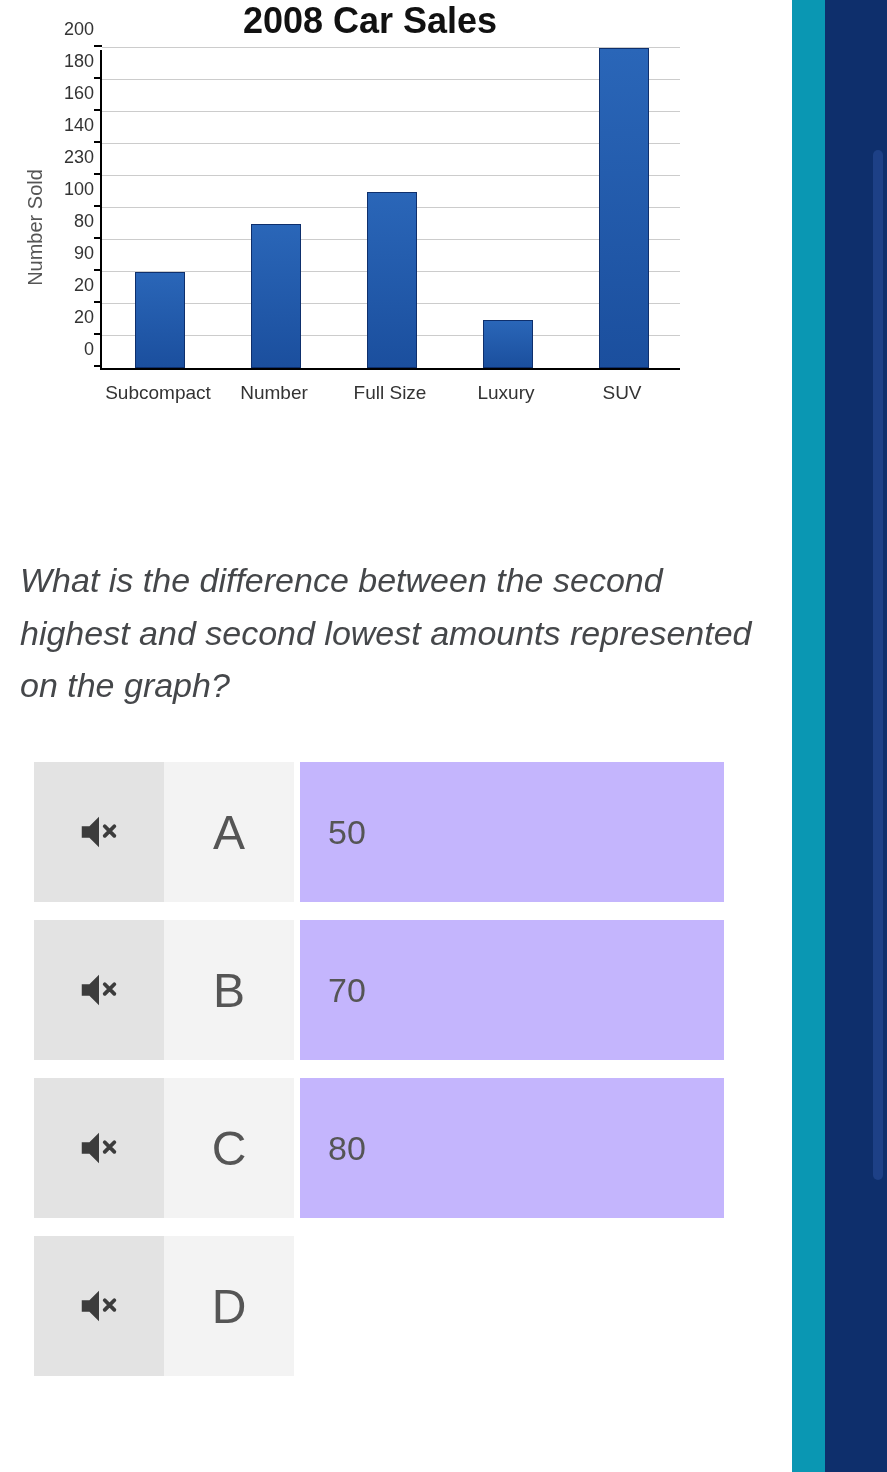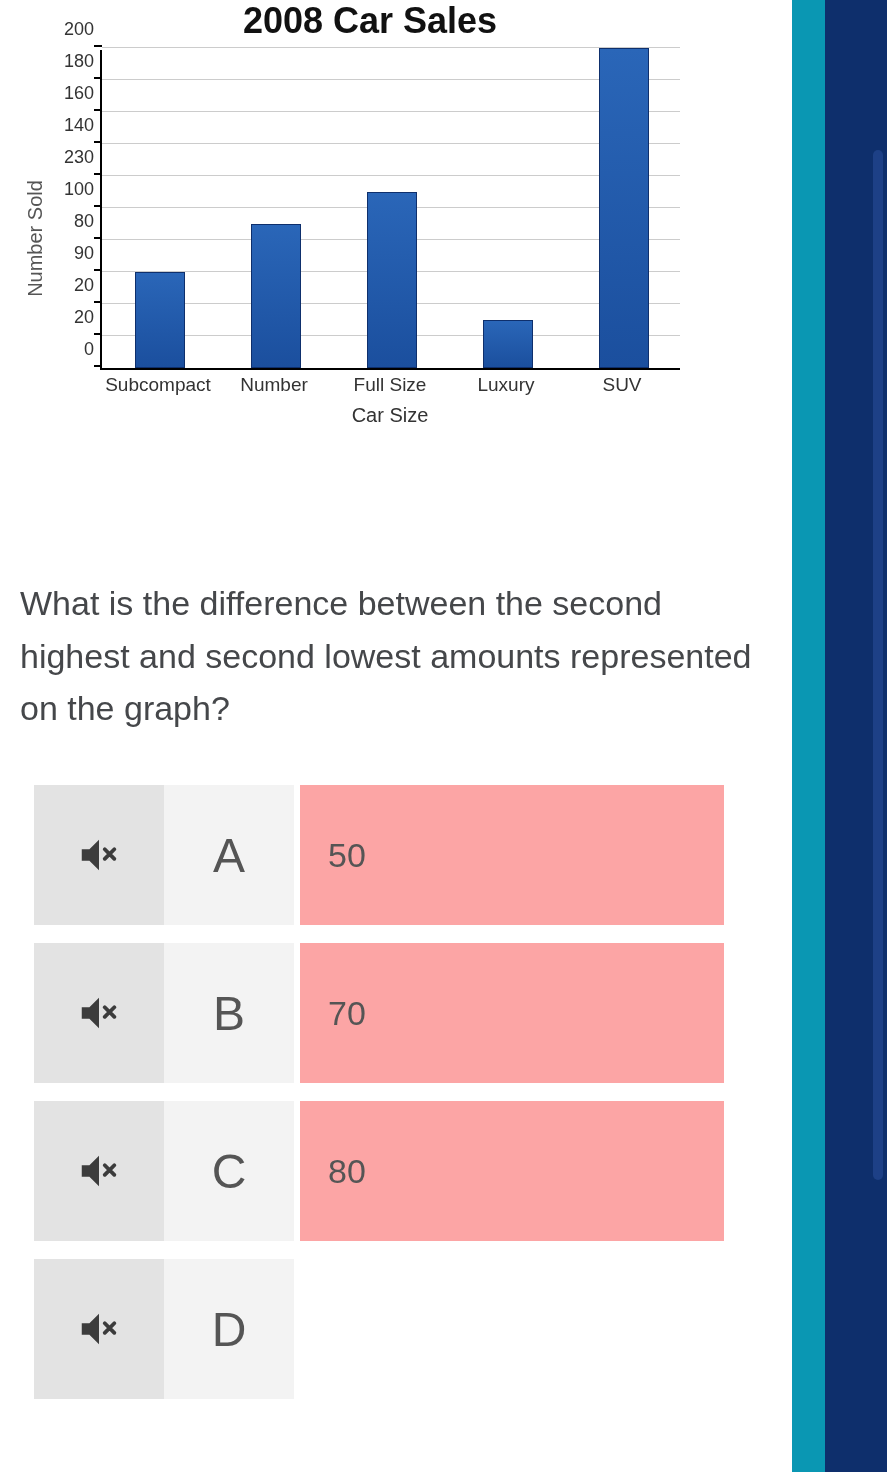--- a/index.html
+++ b/index.html
@@ -101,21 +101,21 @@
     position: absolute;
     bottom: 0;
     width: 50px;
     background: linear-gradient(to bottom, #2a66b8 0%, #1b4f9e 100%);
     border: 1px solid #0e2f6c;
   }
   .xaxis {
     margin-left: 50px;
     width: 580px;
     display: flex;
-    padding-top: 4px;
+    padding-top: 12px;
   }
   .xtick {
     width: 116px;
     text-align: center;
     font-size: 19px;
     color: #333;
   }
   .xlabel {
     text-align: center;
     font-size: 20px;
@@ -126,20 +126,21 @@
   }
 
   
   .question {
     font-size: 34px;
     color: #45474a;
     line-height: 1.55;
     margin-top: 150px;
     margin-bottom: 50px;
     font-family: Arial, Helvetica, sans-serif;
+    font-style: italic;
   }
 
   
   .answers { width: 690px; margin-left: 14px; }
   .answer-row {
     display: flex;
     align-items: stretch;
     height: 140px;
     margin-bottom: 18px;
   }
@@ -157,21 +158,21 @@
     display: flex;
     align-items: center;
     justify-content: center;
     font-size: 48px;
     color: #555;
     font-family: Arial, Helvetica, sans-serif;
     cursor: pointer;
   }
   .text-cell {
     flex: 1;
-    background: #fca5a5;
+    background: #c4b5fd;
     display: flex;
     align-items: center;
     padding-left: 28px;
     font-size: 34px;
     color: #555;
     font-family: Arial, Helvetica, sans-serif;
     cursor: pointer;
     margin-left: 6px;
   }
   .audio-icon svg { width: 46px; height: 46px; display:block; }
@@ -232,21 +233,20 @@
                 <div class="bar" style="left: 497px; height: 320px;"></div>
               </div>
           </div>
           <div class="xaxis" id="xaxis">
               <div class="xtick">Subcompact</div>
               <div class="xtick">Number</div>
               <div class="xtick">Full Size</div>
               <div class="xtick">Luxury</div>
               <div class="xtick">SUV</div>
             </div>
-          <div class="xlabel">Car Size</div>
         </div>
       </div>
     </div>
 
     <div class="question">What is the difference between the second highest and second lowest amounts represented on the graph?</div>
 
     <div class="answers" id="answers">
         <div class="answer-row">
           <div class="audio-btn">
             <span class="audio-icon">

